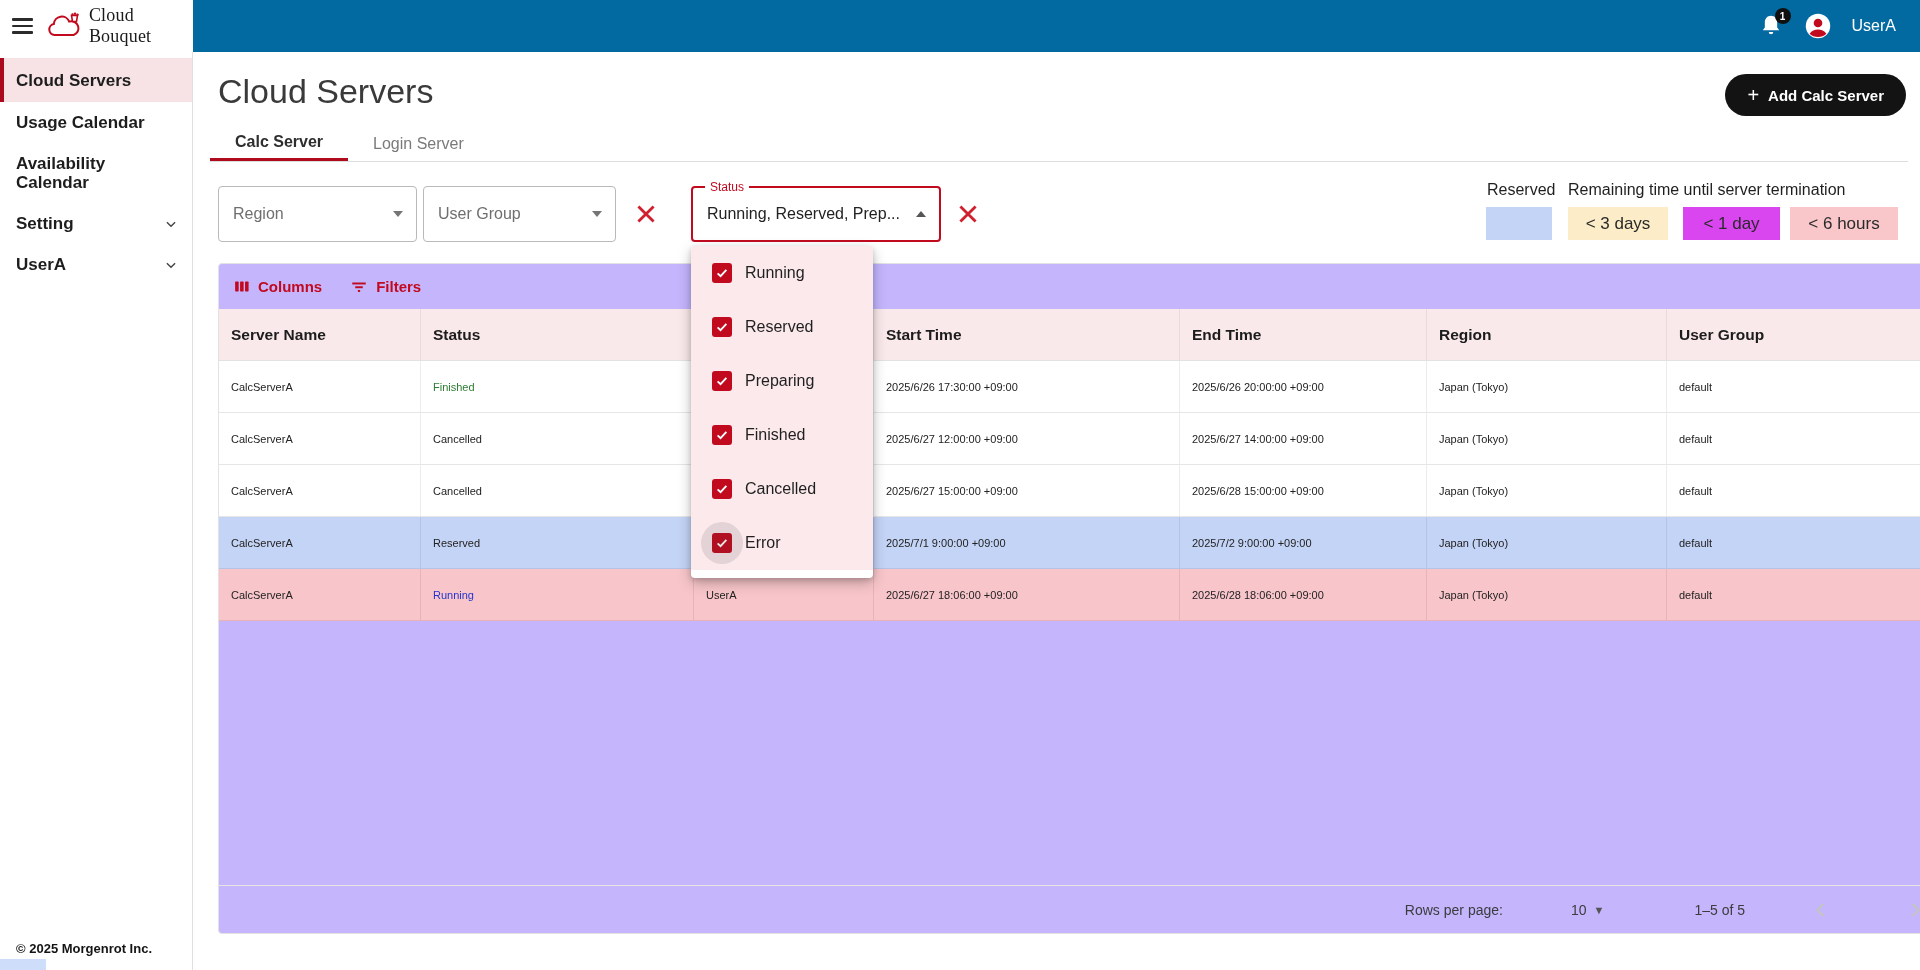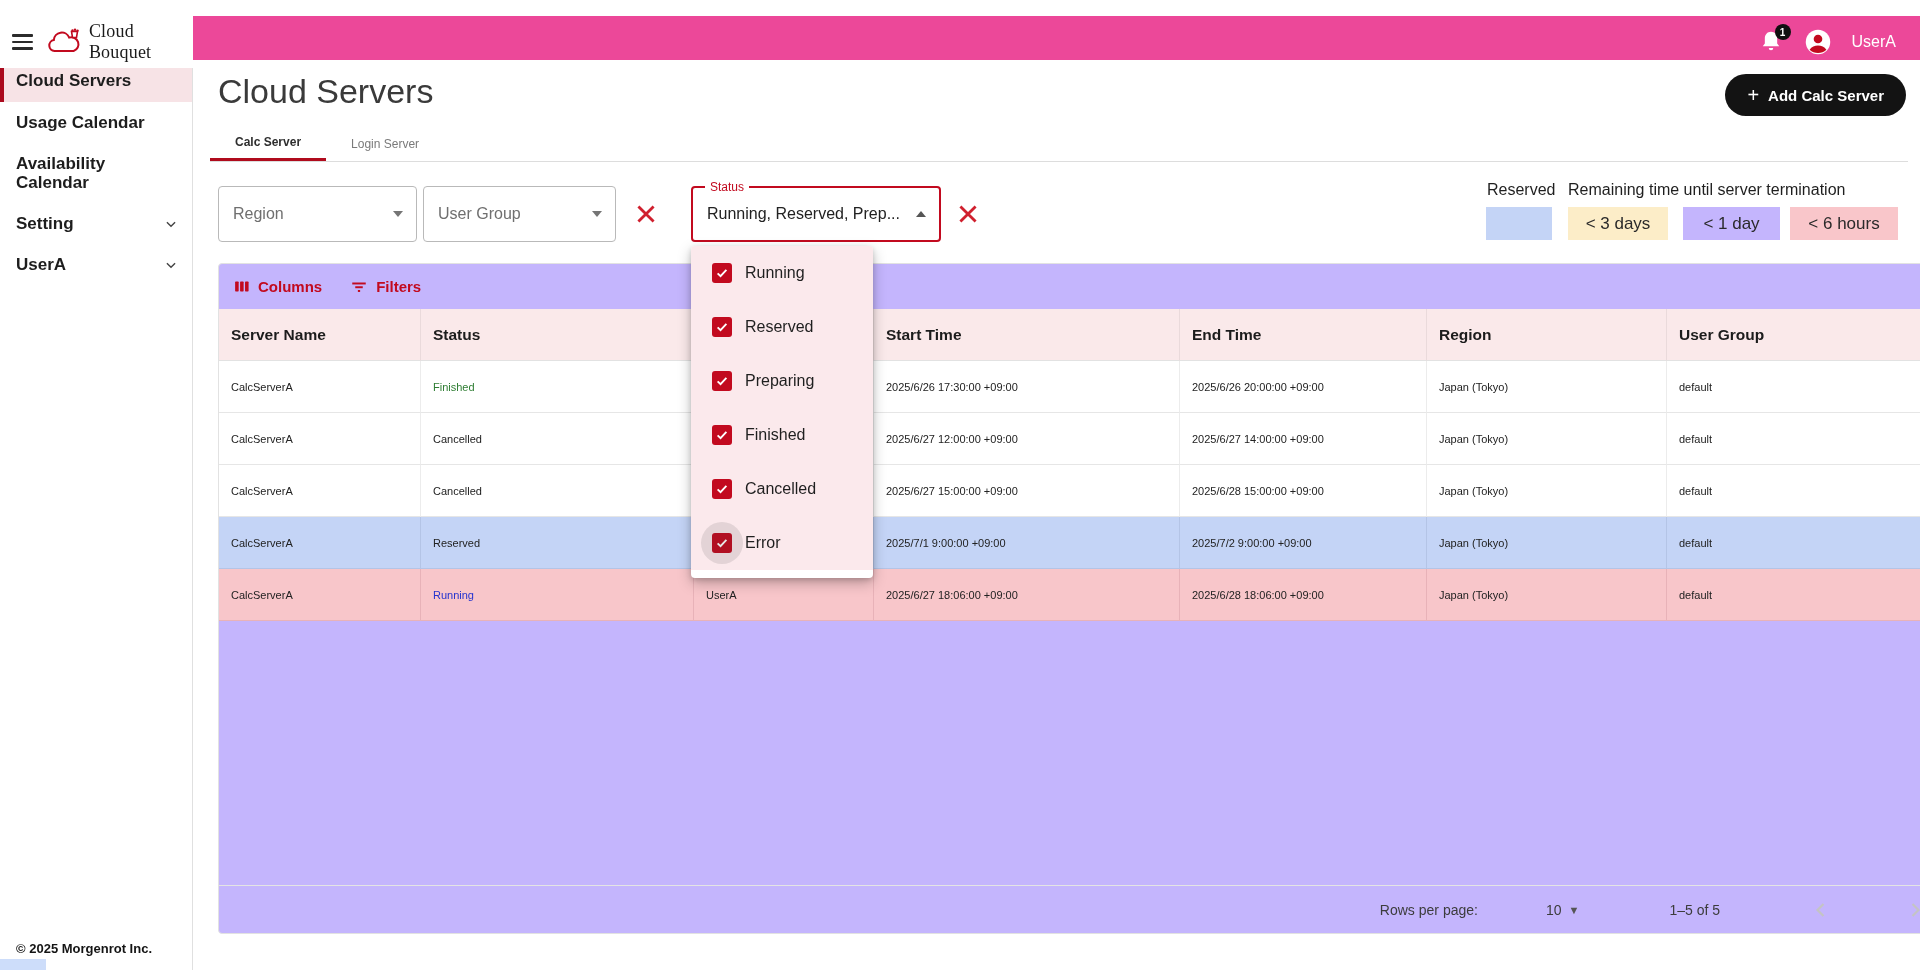--- a/index.html
+++ b/index.html
@@ -5,21 +5,21 @@
   * { box-sizing: border-box; margin: 0; padding: 0; }
   html,body { width:1920px; height:970px; }
   body {
     position: relative;
     font-family: "Liberation Sans", sans-serif;
     background: #fff;
     overflow: hidden;
     color: #222;
   }
   
-  .appbar { position:absolute; top:0; left:0; width:1920px; height:44px; background:#ec4899; z-index:30;margin-top:16px; }
+  .appbar { position:absolute; top:0; left:0; width:1920px; height:52px; background:#0369a1; z-index:30; }
   .appbar-left { position:absolute; left:0; top:0; width:193px; height:52px; background:#fff; display:flex; align-items:center; padding-left:12px; gap:12px; }
   .hamburger { width:22px; height:16px; display:flex; flex-direction:column; justify-content:space-between; cursor:pointer; }
   .hamburger span { display:block; height:2.6px; background:#2b2b2b; border-radius:1px; }
   .brand { display:flex; align-items:center; gap:6px; }
   .brand-text { font-family:"Liberation Serif", serif; font-size:18px; color:#1b1b1b; letter-spacing:.2px; }
   .appbar-right { position:absolute; right:0; top:0; height:52px; display:flex; align-items:center; gap:20px; padding-right:24px; }
   .bell-wrap { position:relative; width:26px; height:26px; }
   .badge { position:absolute; top:-5px; right:-7px; width:16px; height:16px; background:#101010; color:#fff; border-radius:50%; font-size:10px; font-weight:bold; display:flex; align-items:center; justify-content:center; }
   .username { color:#fff; font-size:16px; }
   
@@ -28,21 +28,21 @@
   .side-item.selected { background:#f7e3e6; border-left:4px solid #ab0a1e; padding-left:12px; height:44px; }
   .chev { width:14px; height:14px; flex:none; }
   .side-footer { position:absolute; left:16px; bottom:14px; font-size:13px; font-weight:600; color:#141414;margin-top:20px; }
   .corner-artifact { position:absolute; left:0; bottom:0; width:46px; height:11px; background:#cdddfa; }
   
   .page-title { position:absolute; left:218px; top:72px; font-size:34px; font-weight:400; color:#3a3a3a; z-index:1; }
   .add-btn { position:absolute; right:14px; top:74px; height:42px; background:#131313; color:#fff; border:none; border-radius:21px; font-size:15px; font-weight:bold; display:flex; align-items:center; gap:9px; padding:0 22px; cursor:pointer; font-family:inherit; }
   .plus { font-size:20px; font-weight:400; line-height:1; }
   
   .tabs { position:absolute; left:210px; top:126px; right:12px; height:36px; border-bottom:1px solid #ddd; display:flex; }
-  .tab { padding:0 25px; font-size:12px; display:flex; align-items:center; color:#7a7a7a; cursor:pointer; }
+  .tab { padding:0 25px; font-size:16px; display:flex; align-items:center; color:#7a7a7a; cursor:pointer; }
   .tab.active { color:#2e2e2e; font-weight:bold; border-bottom:3px solid #b00b1d; }
   
   .sel { position:absolute; top:186px; height:56px; border:1px solid #b9b9b9; border-radius:4px; display:flex; align-items:center; justify-content:space-between; padding:0 12px 0 14px; font-size:16px; color:#6f6f6f; background:#fff; cursor:pointer; }
   .sel-region { left:218px; width:199px; }
   .sel-usergroup { left:423px; width:193px; }
   .sel-status { left:691px; width:250px; border:2px solid #c20a1f; color:#222; }
   .sel-status .notch-label { position:absolute; top:-8px; left:12px; background:#fff; padding:0 5px; font-size:12px; color:#c20a1f; }
   .sel-value { white-space:nowrap; overflow:hidden; }
   .clear-x { position:absolute; top:200px; width:28px; height:28px; cursor:pointer; }
   .clear-x-1 { left:632px; }
@@ -67,21 +67,21 @@
   .cell { display:flex; align-items:center; padding-left:12px; font-size:11px; color:#222; border-bottom:1px solid #e6e6e6; border-right:1px solid #ececec; overflow:hidden; white-space:nowrap; }
   .cell:last-child { border-right:none; }
   .status-green { color:#2e7d32; }
   .status-blue { color:#2433cf; }
   .row-blue .cell { background:#c4d4f6; border-right-color:#b4c4e6; border-bottom-color:#b4c4e6; }
   .row-pink .cell { background:#f8c6ca; border-right-color:#e8b2b8; border-bottom-color:#e8b2b8; }
   .grid-pagination { position:absolute; left:0; right:0; bottom:0; height:48px; border-top:1px solid #e4e4e4; display:flex; align-items:center; justify-content:flex-end; font-size:14px; color:#3c3c3c; padding-right:24px;gap:48px; }
   .rpp-label { margin-right:20px; }
   .rpp-select { display:flex; align-items:center; gap:7px; cursor:pointer; margin-right:42px; }
   .rpp-arrow { font-size:11px; color:#555; }
-  .range { margin-right:41px; }
+  .range { margin-right:16px; }
   .pg-btn { width:24px; height:24px; background:none; border:none; cursor:default; padding:0; }
   .pg-btn + .pg-btn { margin-left:22px; }
   
   .menu { position:absolute; left:691px; top:246px; width:182px; background:#fff; border-radius:4px; box-shadow:0 5px 14px rgba(0,0,0,.25), 0 2px 5px rgba(0,0,0,.15); padding-bottom:8px; z-index:40; overflow:hidden; }
   .menu-item { height:54px; background:#fbe9ec; display:flex; align-items:center; gap:13px; padding-left:21px; font-size:16px; color:#1f1f1f; cursor:pointer; }
   .cbx { position:relative; width:20px; height:20px; background:#c20a1f; border-radius:3px; flex:none; display:flex; align-items:center; justify-content:center; }
   .halo .cbx::before { content:""; position:absolute; left:-11px; top:-11px; width:42px; height:42px; border-radius:50%; background:rgba(60,60,60,.12); }
   svg { display:block; }
 </style>
 </head>
@@ -202,21 +202,21 @@
 <div class="clear-x clear-x-2">
   <svg width="28" height="28" viewBox="0 0 24 24">
       <path d="M5.5 5.5l13 13M18.5 5.5l-13 13" stroke="#d0202e" stroke-width="2.4"></path>
     </svg>
 </div>
 
 <div class="legend-reserved-label">Reserved</div>
 <div class="legend-title">Remaining time until server termination</div>
 <div class="swatch sw-reserved" style="background-color: rgb(196, 212, 246);"></div>
 <div class="swatch sw-3days" style="background-color: rgb(252, 237, 200);">&lt; 3 days</div>
-<div class="swatch sw-1day" style="background-color: #c4b5fd;">&lt; 1 day</div>
+<div class="swatch sw-1day" style="background-color: #d946ef;">&lt; 1 day</div>
 <div class="swatch sw-6hours" style="background-color: rgb(249, 198, 202);">&lt; 6 hours</div>
 
 <div class="grid">
   <div class="grid-toolbar">
     <button class="tbtn">
       <span>
         <svg width="17" height="17" viewBox="0 0 24 24">
             <rect x="3" y="5" width="5" height="14" rx="1" fill="#c20a1f"></rect>
             <rect x="10" y="5" width="5" height="14" rx="1" fill="#c20a1f"></rect>
             <rect x="17" y="5" width="5" height="14" rx="1" fill="#c20a1f"></rect>

